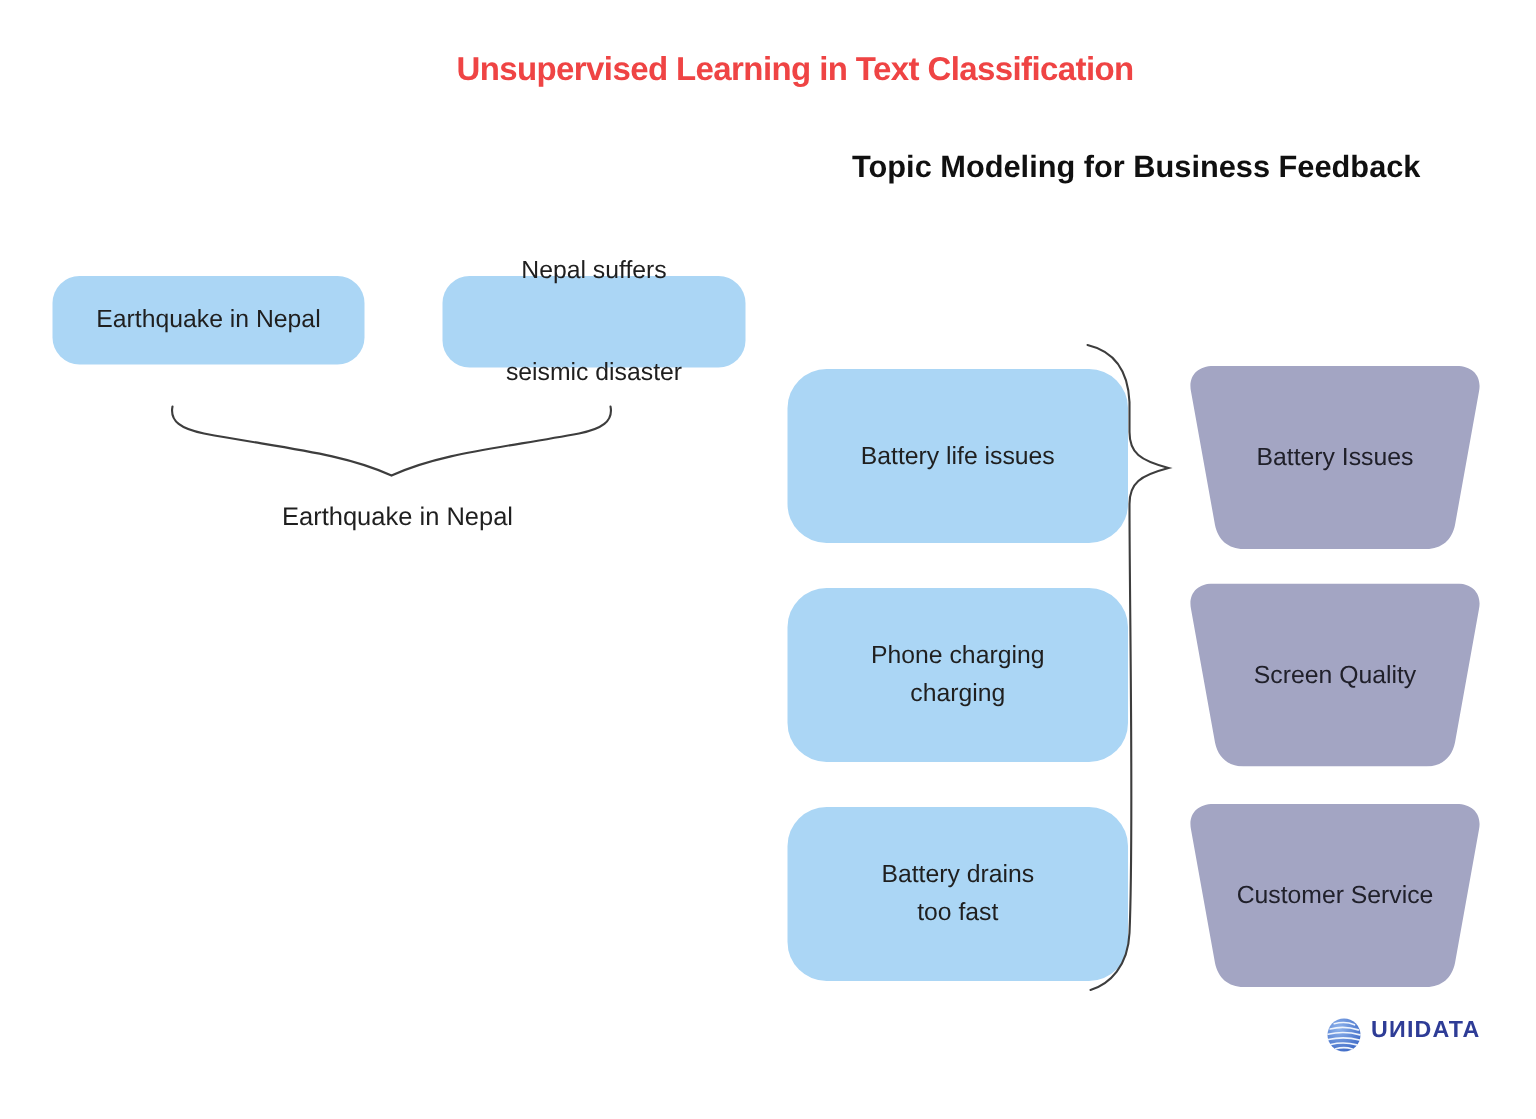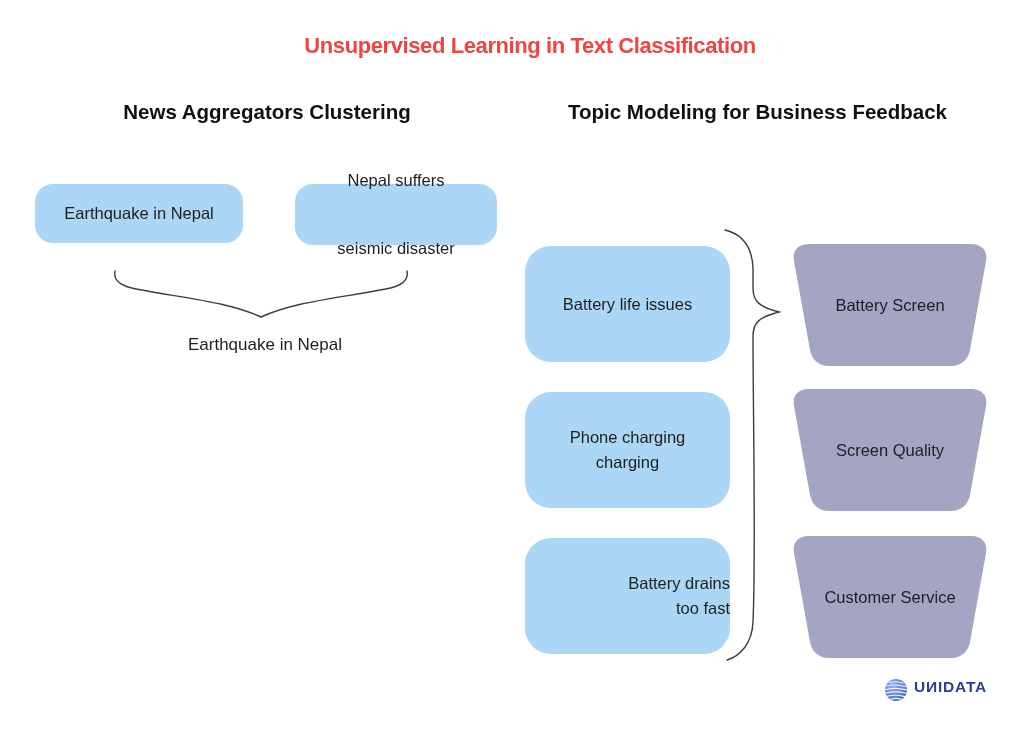--- a/index.html
+++ b/index.html
@@ -45,36 +45,36 @@
     line-height: 1.45;
     color: var(--text_dark, #1f1f1f);
   }
   .doc-box span { display: block; }
   .doc-a1 { left: 35px;  top: 184px; width: 208px; height: 59px; }
   .doc-a2 { left: 295px; top: 184px; width: 202px; height: 61px; gap: 44px; }
 
   .fb-box {
     position: absolute;
     left: 525px;
-    width: 205px; height: 116px;
+    width: 227px; height: 116px;
     background: var(--doc_box, #abd6f5);
     border-radius: 26px;
     display: flex;
     flex-direction: column;
     align-items: center;
     justify-content: center;
     text-align: center;
     font-size: 16.5px;
     line-height: 1.5;
     color: var(--text_dark, #1f1f1f);
   }
   .fb-box span { display: block; }
   .fb-1 { top: 246px; }
   .fb-2 { top: 392px; }
-  .fb-3 { top: 538px; align-items: flex-end; }
+  .fb-3 { top: 538px; }
 
   .topic {
     position: absolute;
     left: 792px;
     width: 196px; height: 122px;
   }
   .topic svg { position: absolute; left: 0; top: 0; }
   .topic .topic-label {
     position: absolute; inset: 0;
     display: flex; align-items: center; justify-content: center;
@@ -111,21 +111,20 @@
     color: var(--logo_navy, #2e3c96);
   }
 </style>
 </head>
 <body>
 
 <div class="canvas">
 
   <div class="title">Unsupervised Learning in Text Classification</div>
 
-  <div class="subhead left">News Aggregators Clustering</div>
   <div class="subhead right">Topic Modeling for Business Feedback</div>
 
   <div class="doc-box doc-a1">
     <span>Earthquake in Nepal</span>
   </div>
   <div class="doc-box doc-a2">
     <span>Nepal suffers</span>
     <span>seismic disaster</span>
   </div>
 
@@ -148,21 +147,21 @@
   </div>
 
   <svg class="brace-svg brace-right" width="72" height="438" viewBox="0 0 72 438" aria-hidden="true">
     <path d="M 13,4 C 30,8 40,20 41,42 L 41,62 C 41,76 48,81 67,86 C 48,91 41,96 41,110 C 41,180 44,330 41,396 C 40,418 28,430 15,434" fill="none" style="stroke: var(--brace, #3d3d3d);" stroke-width="1.4" stroke-linecap="round"></path>
   </svg>
 
   <div class="topic topic-1">
     <svg width="196" height="122" viewBox="0 0 196 122" aria-hidden="true">
       <path d="M 17,0 L 179,0 C 190,0 196,7 194,17 L 178,106 C 176,116 169,122 159,122 L 37,122 C 27,122 20,116 18,106 L 2,17 C 0,7 6,0 17,0 Z" style="fill: var(--topic_shape, #a3a5c3);"></path>
     </svg>
-    <div class="topic-label">Battery Screen</div>
+    <div class="topic-label">Battery Issues</div>
   </div>
   <div class="topic topic-2">
     <svg width="196" height="122" viewBox="0 0 196 122" aria-hidden="true">
       <path d="M 17,0 L 179,0 C 190,0 196,7 194,17 L 178,106 C 176,116 169,122 159,122 L 37,122 C 27,122 20,116 18,106 L 2,17 C 0,7 6,0 17,0 Z" style="fill: var(--topic_shape, #a3a5c3);"></path>
     </svg>
     <div class="topic-label">Screen Quality</div>
   </div>
   <div class="topic topic-3">
     <svg width="196" height="122" viewBox="0 0 196 122" aria-hidden="true">
       <path d="M 17,0 L 179,0 C 190,0 196,7 194,17 L 178,106 C 176,116 169,122 159,122 L 37,122 C 27,122 20,116 18,106 L 2,17 C 0,7 6,0 17,0 Z" style="fill: var(--topic_shape, #a3a5c3);"></path>

